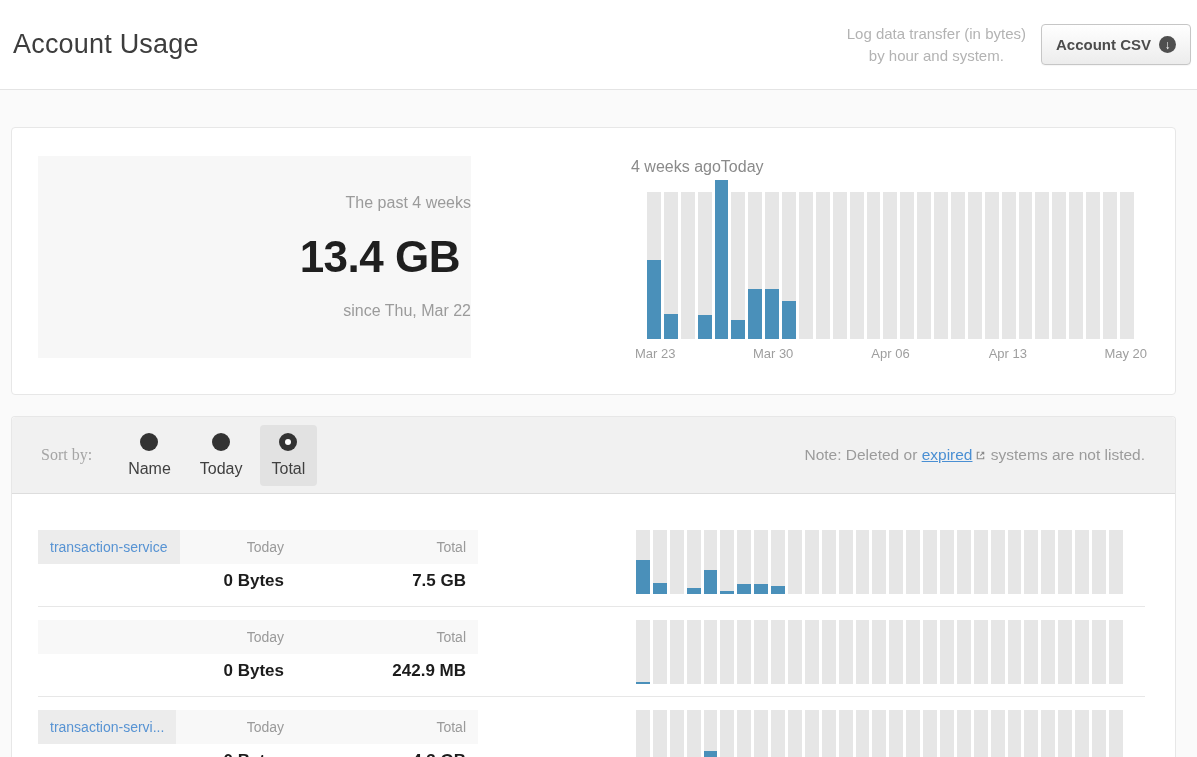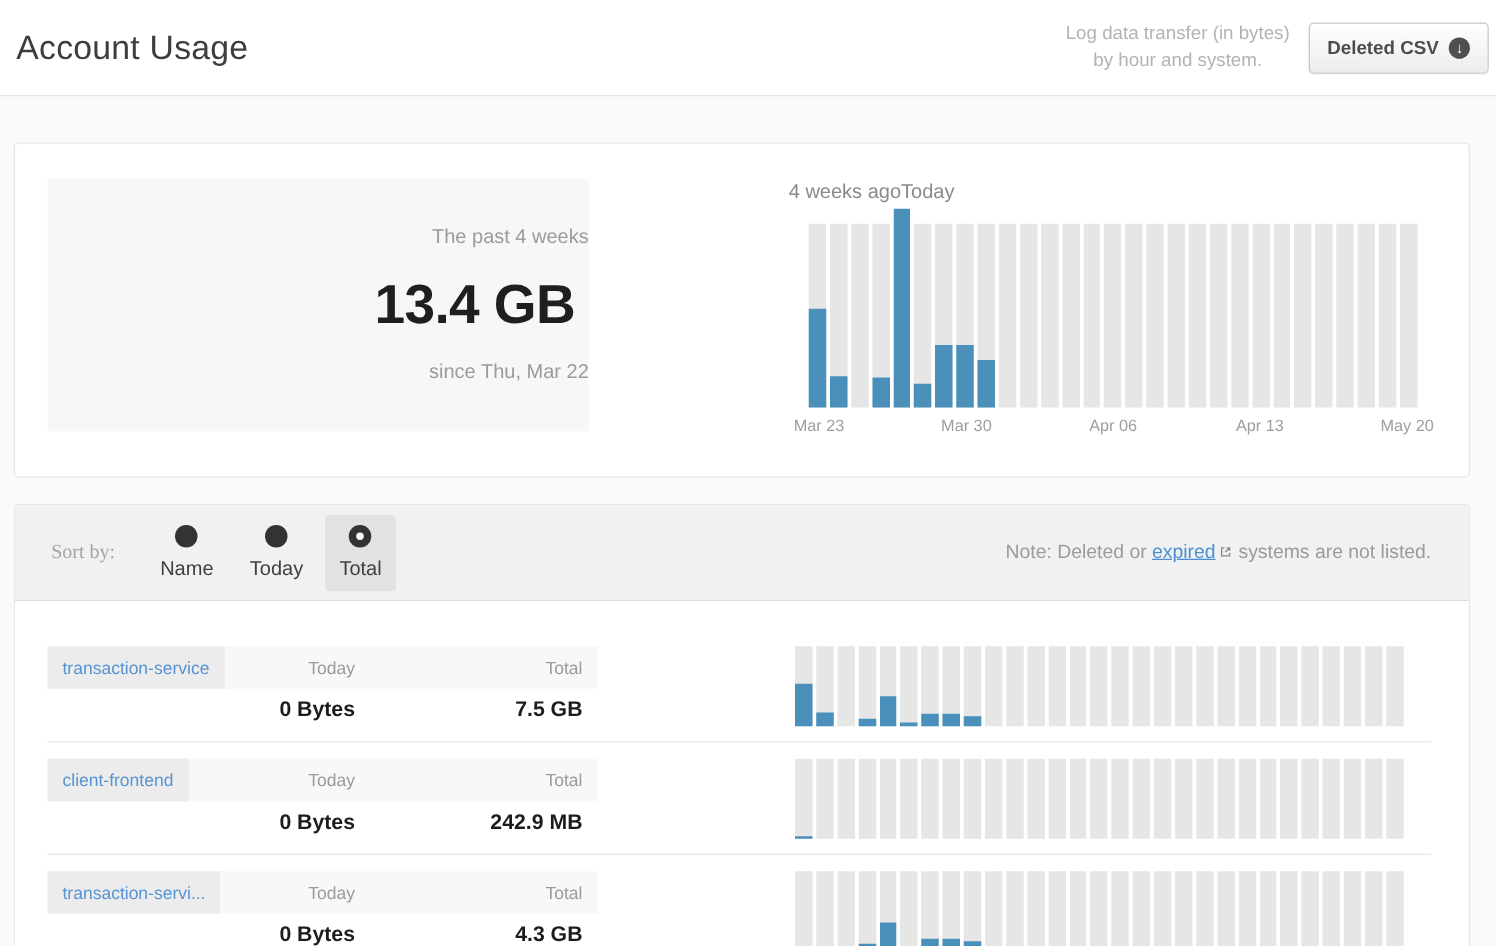--- a/index.html
+++ b/index.html
@@ -10,21 +10,21 @@
   *{box-sizing:border-box;}
   html,body{margin:0;padding:0;}
   body{
     width:1197px;height:757px;overflow:hidden;
     background:#fafafa;
     font-family:"Liberation Sans","DejaVu Sans",sans-serif;
     color:#333;
   }
   
   .page-header{
-    height:77px;background:#fff;border-bottom:1px solid #e4e4e4;
+    height:90px;background:#fff;border-bottom:1px solid #e4e4e4;
     display:flex;align-items:center;padding:0 6px 0 13px;
   }
   .page-title{
     font-size:27px;font-weight:400;color:#3d3d3d;margin:0;letter-spacing:.2px;
     flex:0 0 auto;
   }
   .header-spacer{flex:1 1 auto;}
   .header-subtitle{
     text-align:center;color:#b3b3b3;font-size:15px;line-height:22px;margin-right:15px;
   }
@@ -137,21 +137,21 @@
 <body>
 
 <div class="page-header">
   <h1 class="page-title">Account Usage</h1>
   <div class="header-spacer"></div>
   <div class="header-subtitle">
     <div>Log data transfer (in bytes)</div>
     <div>by hour and system.</div>
   </div>
   <button class="btn-download">
-    <span>Deleted CSV</span>
+    <span>Account CSV</span>
     <span class="dl-icon"></span>
   </button>
 </div>
 
 <div class="panel panel-overview">
   <div class="summary-card">
     <div class="summary-period">The past 4 weeks</div>
     <div class="summary-total">13.4 GB</div>
     <div class="summary-since">since Thu, Mar 22</div>
   </div>
@@ -303,21 +303,20 @@
           <div class="bar-slot"></div>
           <div class="bar-slot"></div>
           <div class="bar-slot"></div>
         </div>
       <div class="row-divider"></div>
     </div>
 
     <div class="system-row">
       <div class="row-left">
         <div class="row-band">
-          <a class="system-name">client-frontend</a>
           <span class="col-head today">Today</span>
           <span class="col-head total">Total</span>
         </div>
         <div class="row-values">
           <span class="cell-value today">0 Bytes</span>
           <span class="cell-value total">242.9 MB</span>
         </div>
       </div>
       <div class="plot mini-chart">
           <div class="bar-slot">

